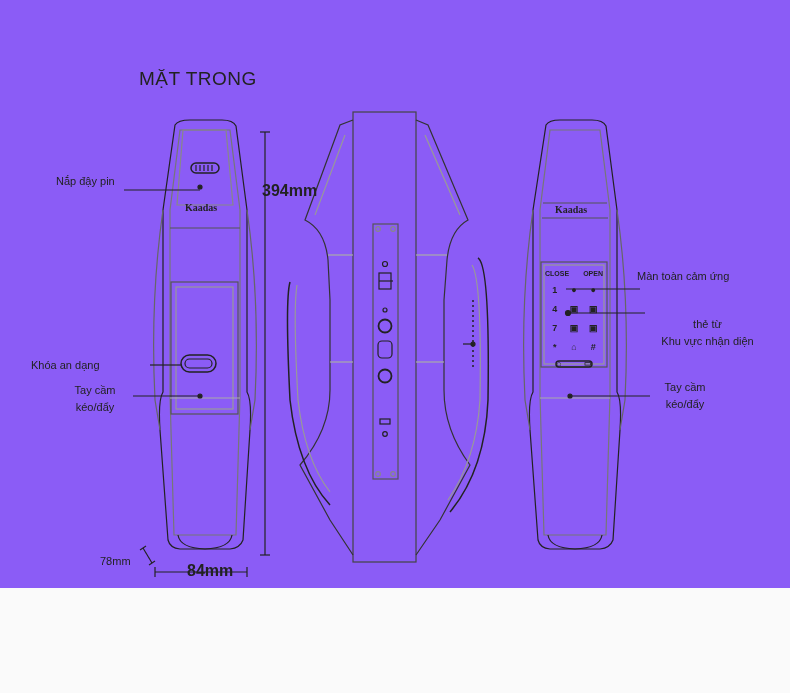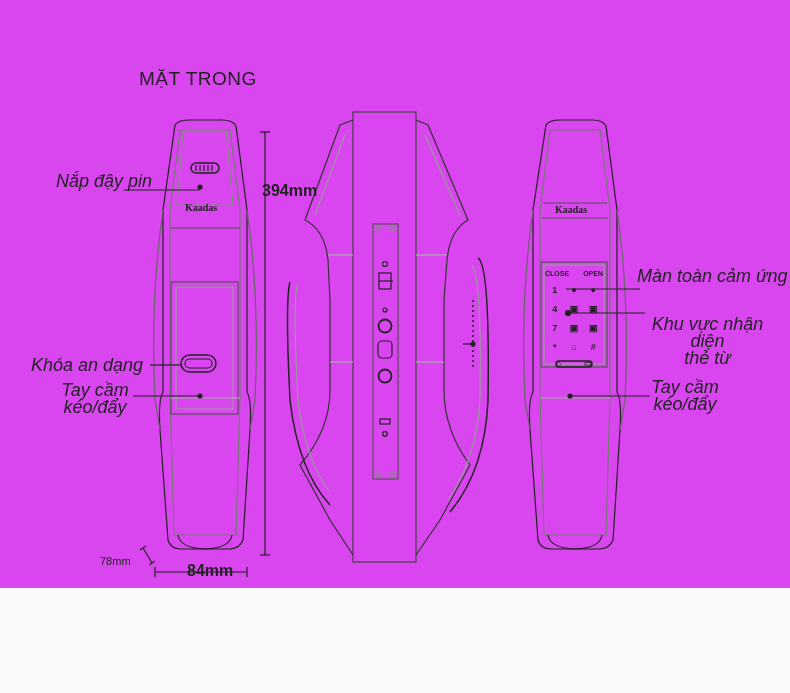--- a/index.html
+++ b/index.html
@@ -1,18 +1,18 @@
 <!DOCTYPE html>
 <html><head>
 <meta charset="utf-8">
 <style>
   html,body{margin:0;padding:0;background:#ffffff;}
-  #canvas{position:relative;width:790px;height:693px;overflow:hidden;background:#d946ef;font-family:"Liberation Sans",sans-serif;color:#222;}
+  #canvas{position:relative;width:790px;height:693px;overflow:hidden;background:#8b5cf6;font-family:"Liberation Sans",sans-serif;color:#222;}
   .title{position:absolute;font-size:19px;letter-spacing:0.5px;color:#222;}
-  .label{position:absolute;font-style:italic;font-size:18px;color:#222;line-height:17px;}
+  .label{position:absolute;font-size:11px;color:#222;line-height:17px;}
   .center{text-align:center;}
   .dim{position:absolute;font-size:11px;font-weight:bold;color:#222;}
   .dim-big{font-size:16px;}
   svg{position:absolute;left:0;top:0;}
   .bottom-band{position:absolute;left:0;top:588px;width:790px;height:105px;background:#fafafa;}
 </style>
 </head>
 <body>
 
 <div id="canvas">
@@ -159,22 +159,22 @@
       <span>#</span>
     </div>
     <div style="display:flex;justify-content:space-around;margin-top:7px;font-size:8px;">
       <span>⌂</span>
       <span>▭</span>
     </div>
   </div>
 
   <div class="label" style="left:637px;top:268px;">Màn toàn cảm ứng</div>
   <div class="label center" style="left:635px;top:316px;width:145px;">
+    <div>thẻ từ</div>
     <div>Khu vực nhận diện</div>
-    <div>thẻ từ</div>
   </div>
   <div class="label center" style="left:645px;top:379px;width:80px;">
     <div>Tay cầm</div>
     <div>kéo/đẩy</div>
   </div>
 
   <div class="dim dim-big" style="left:262px;top:182px;">394mm</div>
   <div class="dim dim-big" style="left:187px;top:562px;">84mm</div>
   <div class="dim dim-big" style="left:100px;top:555px;font-weight:normal;font-size:11px;">78mm</div>
 </div>

